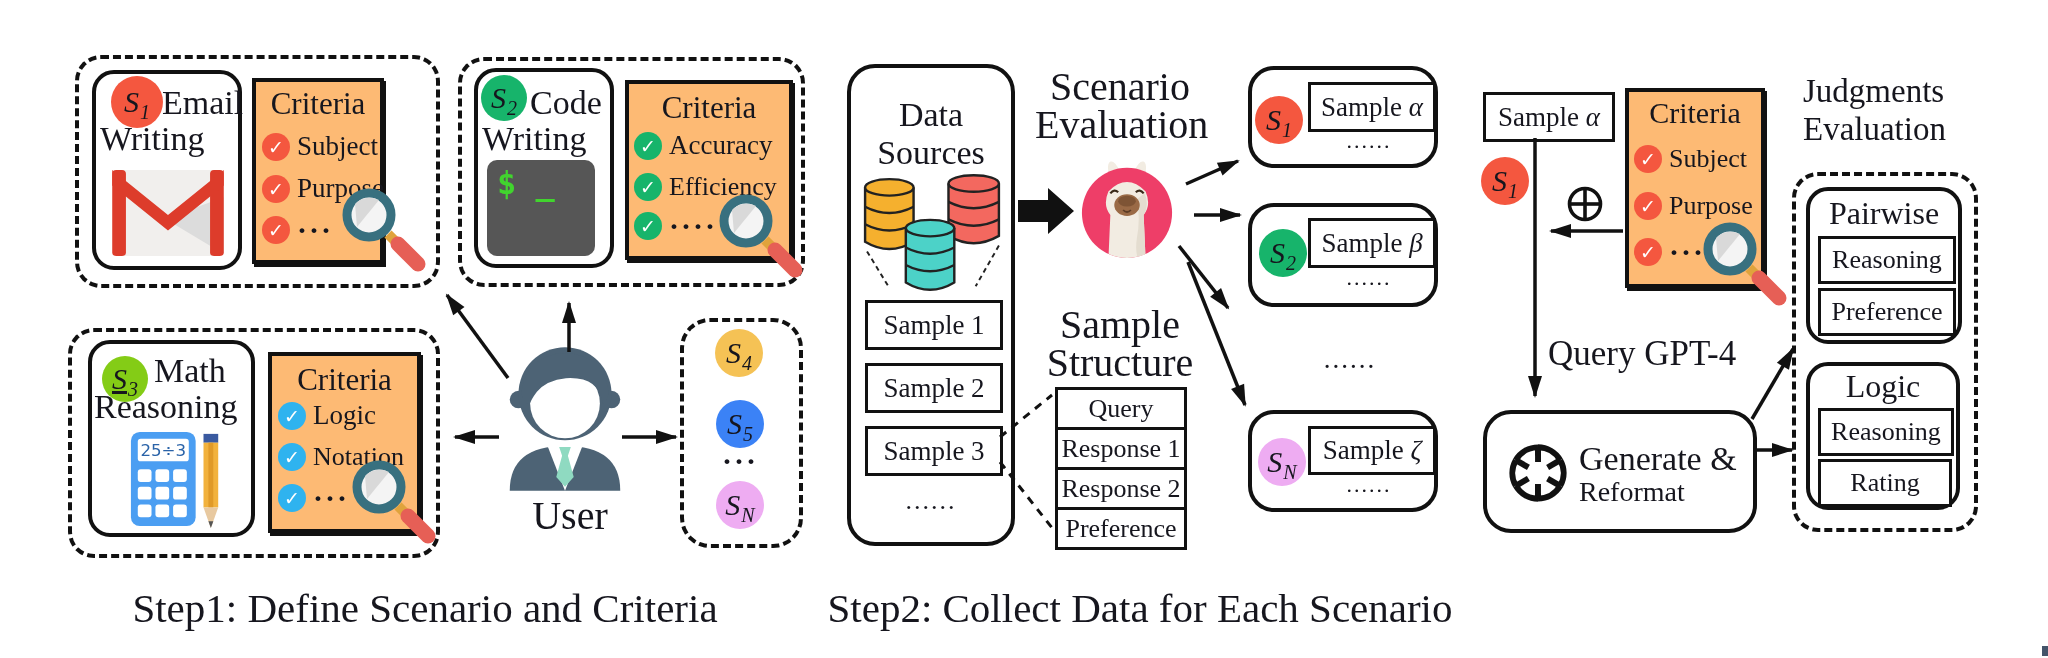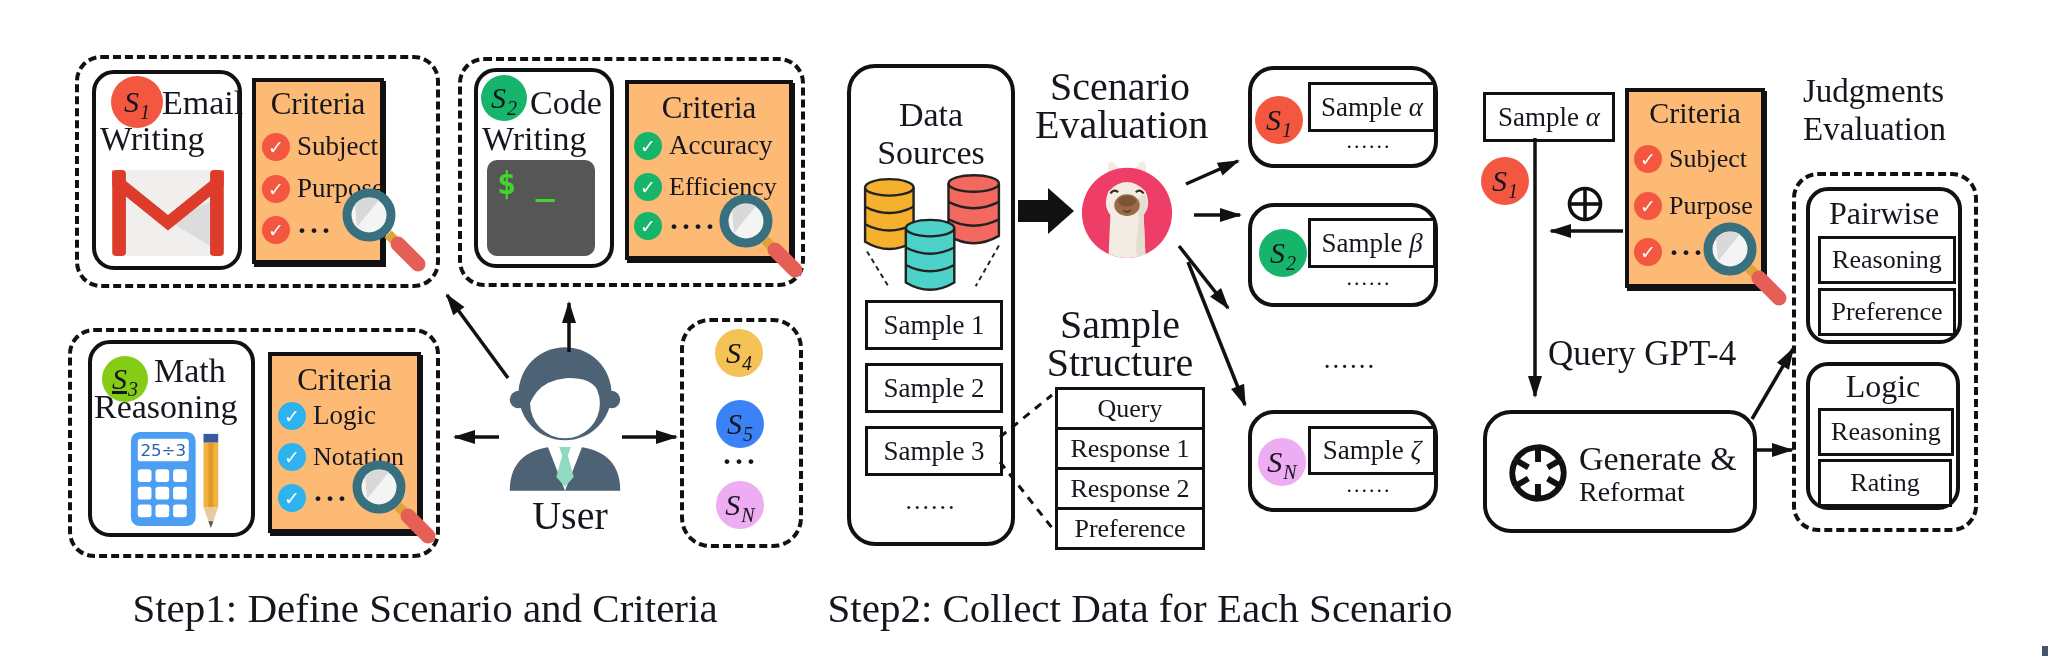--- a/index.html
+++ b/index.html
@@ -239,21 +239,21 @@
     <ellipse cx="50" cy="42" rx="9" ry="5.5" fill="#7e5435"></ellipse>
     <path d="M46 51 Q50 55 54 51" stroke="#5d3d26" stroke-width="1.8" fill="none"></path>
     <path d="M33 34 Q37 29 41 33" stroke="#3a2a1a" stroke-width="2.2" fill="none"></path>
     <path d="M59 33 Q63 29 67 34" stroke="#3a2a1a" stroke-width="2.2" fill="none"></path>
   </svg>
 
   <div class="heading2 abs" style="left:1035px;top:306px;width:170px;">
     <div>Sample</div>
     <div>Structure</div>
   </div>
-  <div class="abs" style="left:1055px;top:390px;width:150px;">
+  <div class="abs" style="left:1055px;top:390px;width:132px;">
     <div class="srow">Query</div>
     <div class="srow">Response 1</div>
     <div class="srow">Response 2</div>
     <div class="srow">Preference</div>
   </div>
 
   <div class="solid-card" style="left:1248px;top:66px;width:182px;height:94px;border-radius:26px;">
     <div class="badge" style="left:3px;top:26px;width:48px;height:48px;background:#f4573f;">
       <span><i>S</i><sub>1</sub></span>
     </div>

